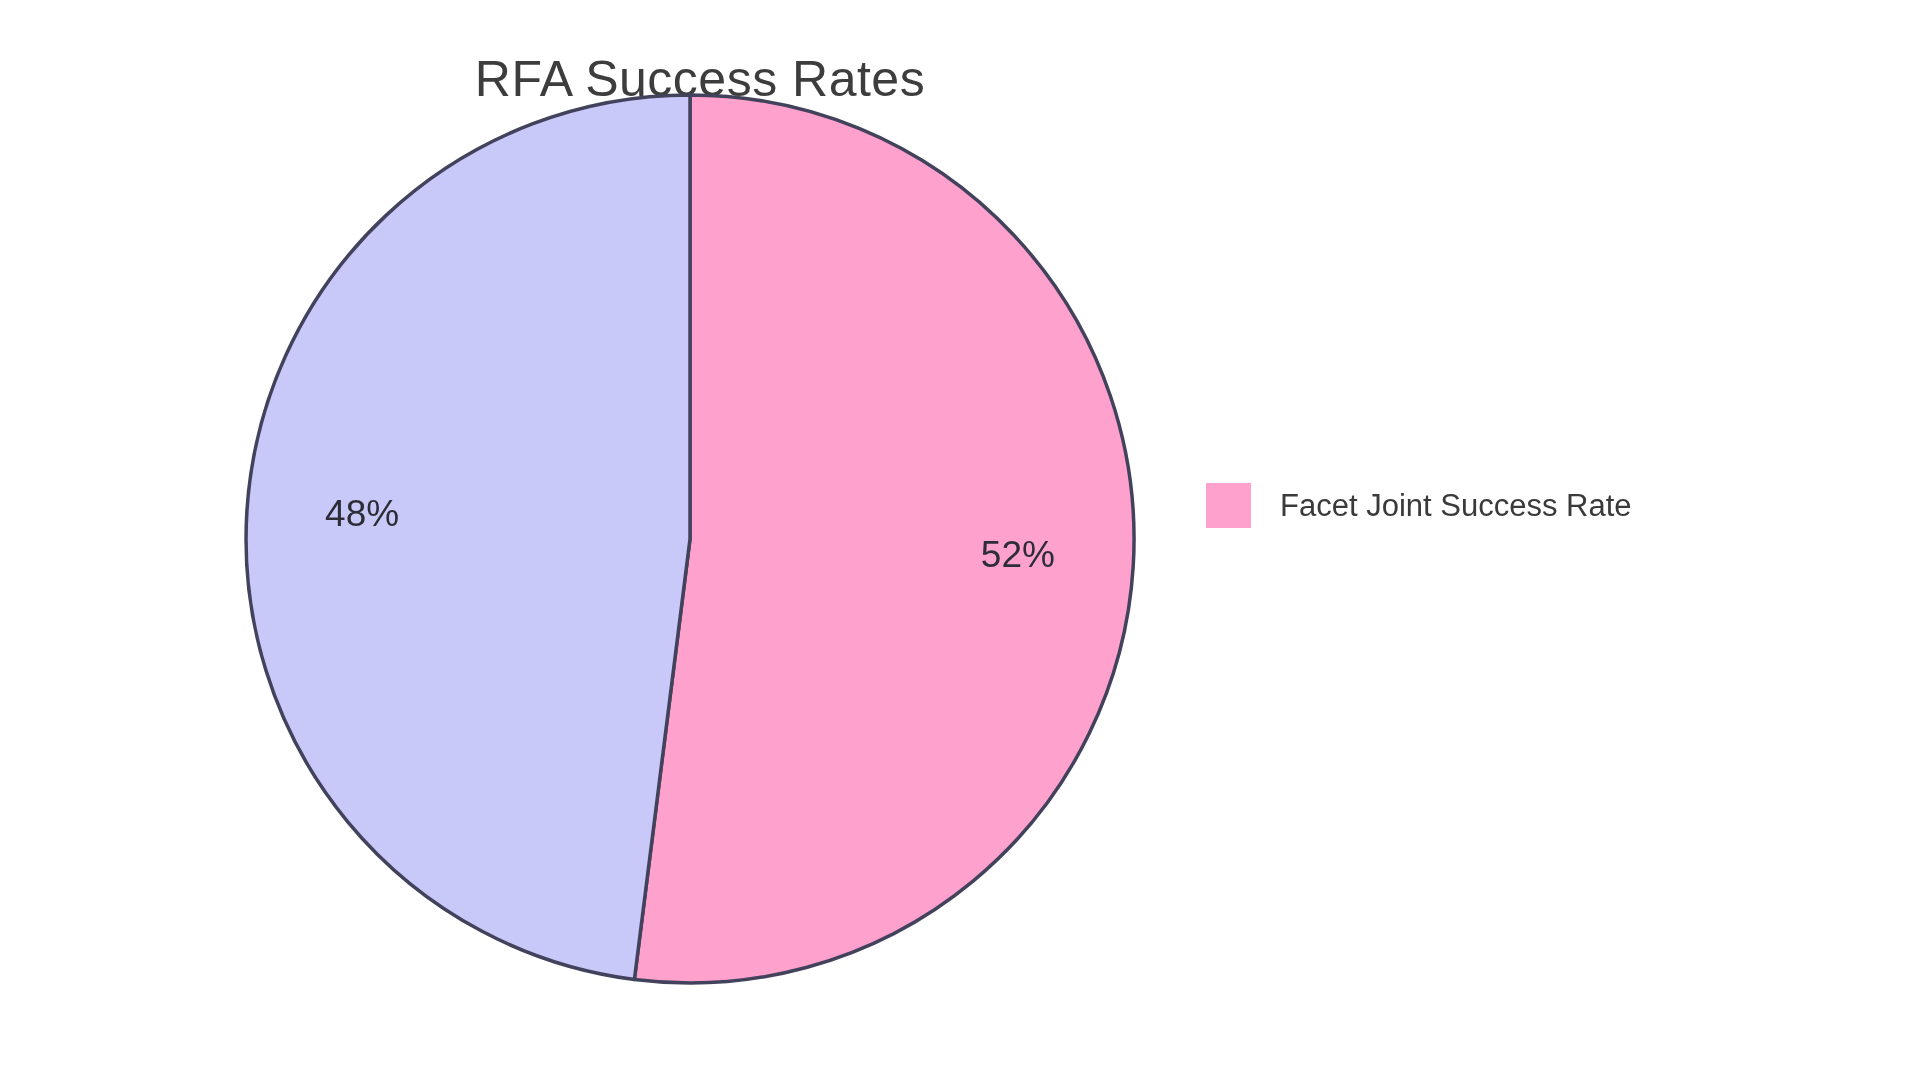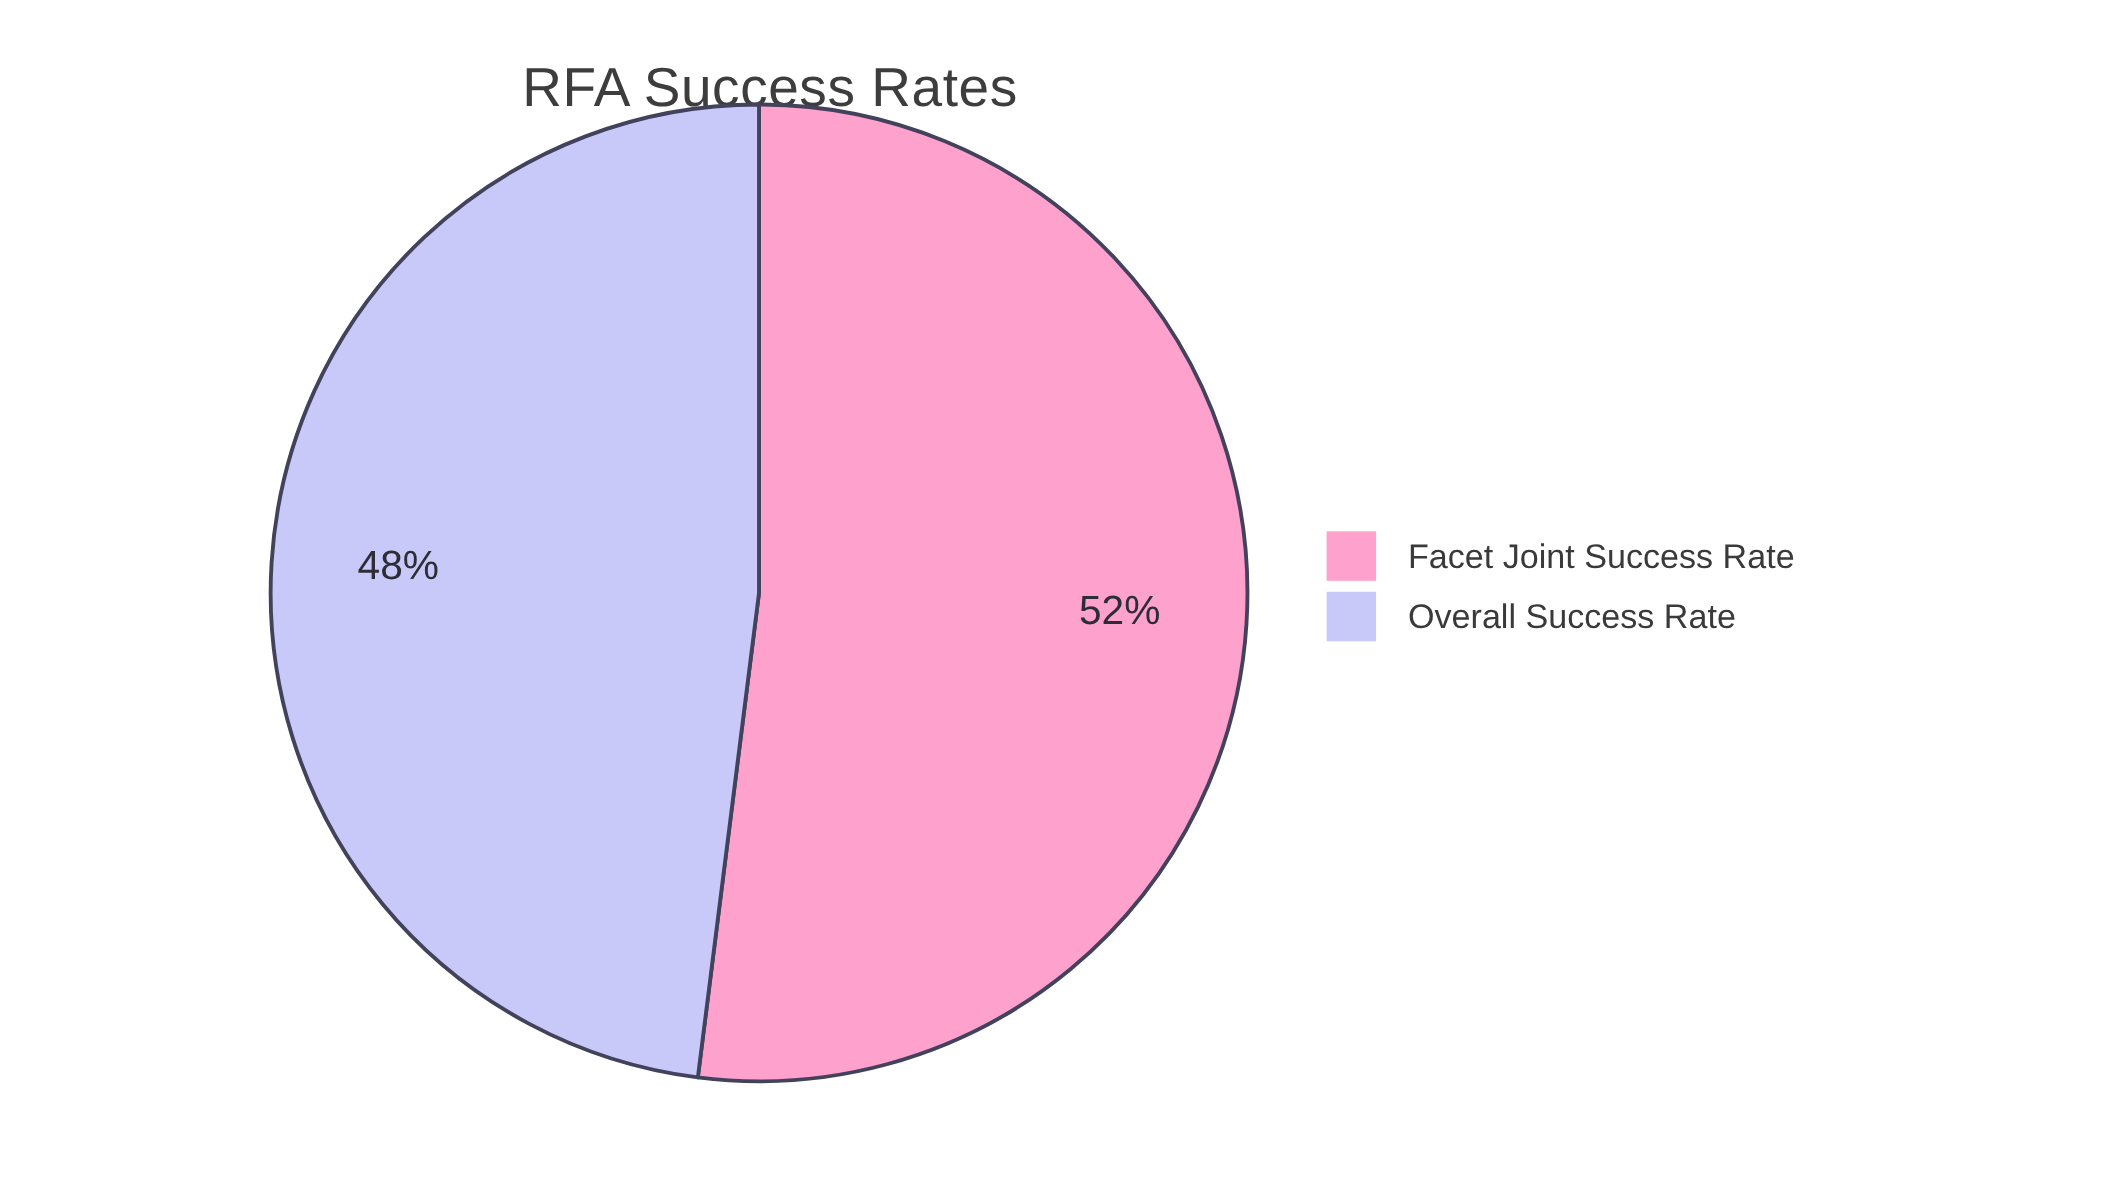--- a/index.html
+++ b/index.html
@@ -68,19 +68,15 @@
       <text x="1017.9" y="557.6" text-anchor="middle" dominant-baseline="middle" class="slice-label">52%</text>
       <path d="M 690 539 L 634.4 979.5 A 444 444 0 0 1 690.0 95.0 Z" fill="#C9C9F9" stroke="#42425C" stroke-width="3.5" stroke-linejoin="round"></path>
       <text x="362.1" y="516.4" text-anchor="middle" dominant-baseline="middle" class="slice-label">48%</text>
     </svg>
 
   <div class="legend">
     <div class="legend-item">
       <span class="legend-swatch" style="background: rgb(255, 161, 205);"></span>
       <span class="legend-label">Facet Joint Success Rate</span>
     </div>
-    <div class="legend-item">
-      <span class="legend-swatch" style="background: rgb(201, 201, 249);"></span>
-      <span class="legend-label">Overall Success Rate</span>
-    </div>
   </div>
 
 </div>
 
 </body></html>

